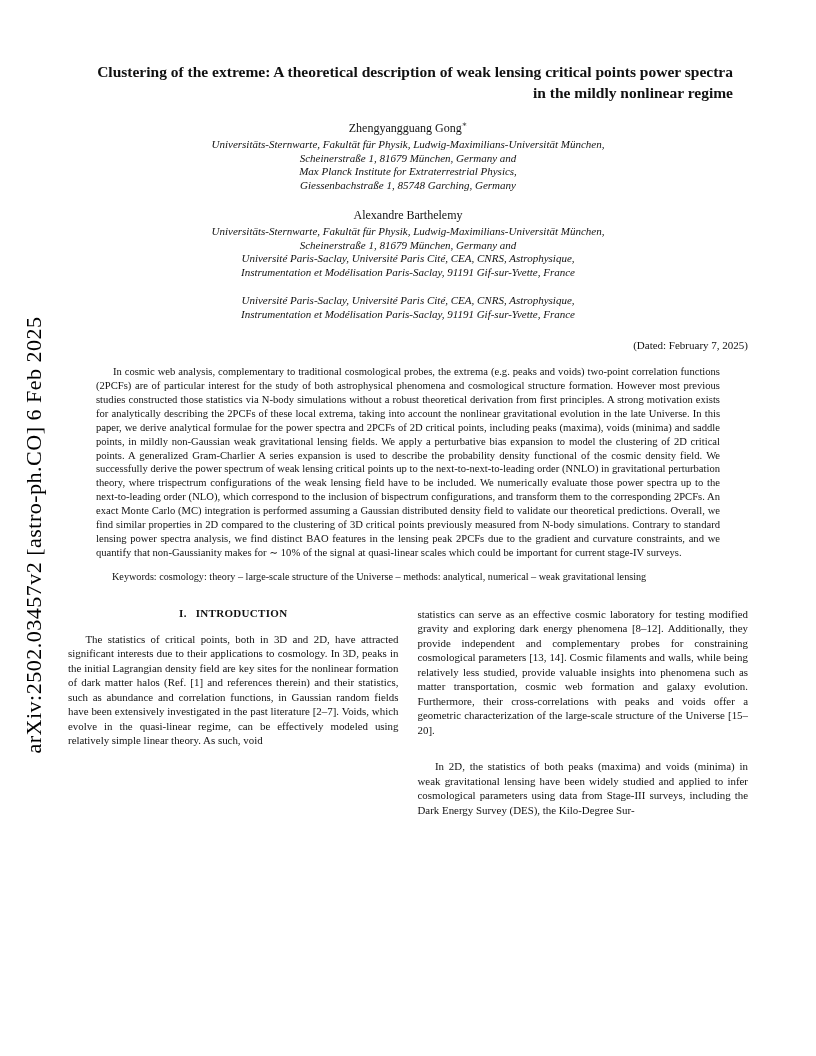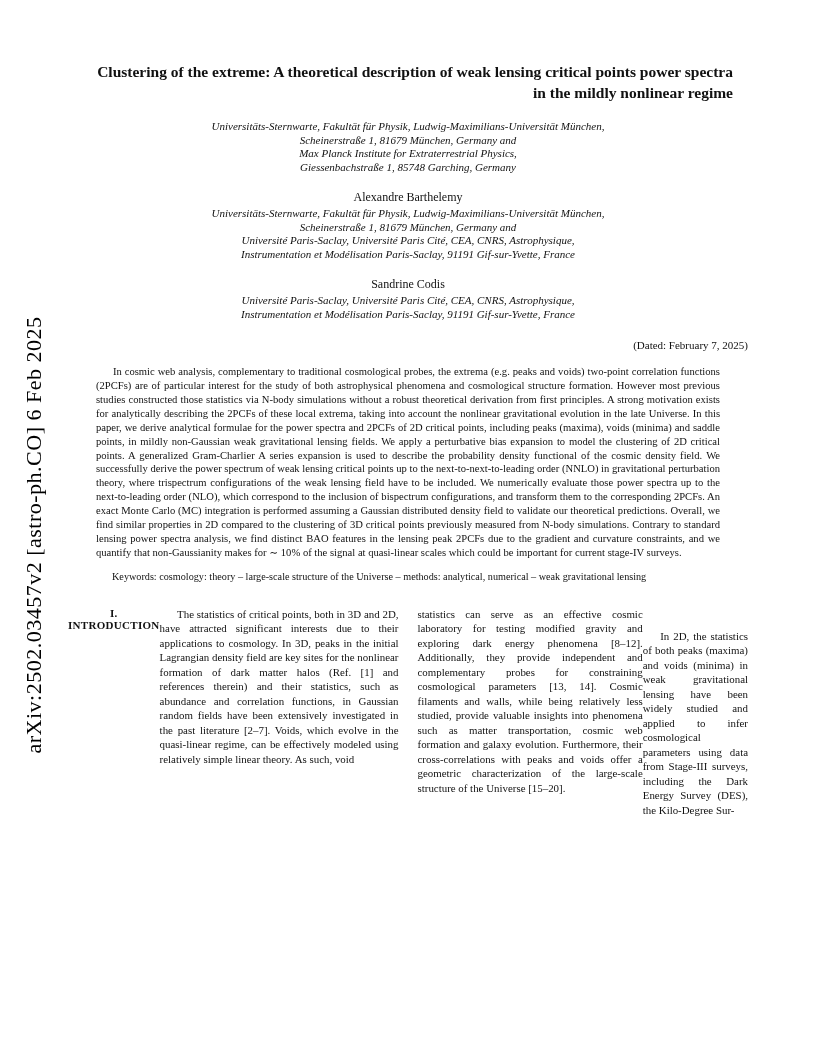--- a/index.html
+++ b/index.html
@@ -61,21 +61,21 @@
     line-height: 1.3;
     text-align: justify;
     margin: 10px 44px 0 44px;
   }
   .columns {
     display: flex;
     gap: 19px;
     margin-top: 24px;
     flex: 1;
   }
-  .col { flex: 1; display: flex; flex-direction: row; min-width: 0; }
+  .col { flex: 1; display: flex; flex-direction: column; min-width: 0; align-items: center; }
   .section-heading {
     font-size: 11px;
     font-weight: bold;
     text-align: center;
     letter-spacing: 0.3px;
     margin-bottom: 13px;
     word-spacing: 6px;
   }
   .body-par {
     font-size: 10.9px;
@@ -99,36 +99,36 @@
 
 <div class="page">
 
   <div class="arxiv-watermark">arXiv:2502.03457v2  [astro-ph.CO]  6 Feb 2025</div>
 
   <div class="content">
 
     <h1 class="title">Clustering of the extreme: A theoretical description of weak lensing critical points power spectra in the mildly nonlinear regime</h1>
 
     <div class="author-block">
+      <div class="author-name"><span>Zhengyangguang Gong</span><sup>∗</sup></div>
       <div class="affiliation">Universitäts-Sternwarte, Fakultät für Physik, Ludwig-Maximilians-Universität München,
 Scheinerstraße 1, 81679 München, Germany and
 Max Planck Institute for Extraterrestrial Physics,
 Giessenbachstraße 1, 85748 Garching, Germany</div>
     </div>
 
     <div class="author-block">
       <div class="author-name"><span>Alexandre Barthelemy</span><sup></sup></div>
       <div class="affiliation">Universitäts-Sternwarte, Fakultät für Physik, Ludwig-Maximilians-Universität München,
 Scheinerstraße 1, 81679 München, Germany and
 Université Paris-Saclay, Université Paris Cité, CEA, CNRS, Astrophysique,
 Instrumentation et Modélisation Paris-Saclay, 91191 Gif-sur-Yvette, France</div>
     </div>
 
     <div class="author-block">
-      <div class="author-name"><span>Sandrine Codis</span><sup></sup></div>
       <div class="affiliation">Université Paris-Saclay, Université Paris Cité, CEA, CNRS, Astrophysique,
 Instrumentation et Modélisation Paris-Saclay, 91191 Gif-sur-Yvette, France</div>
     </div>
 
     <div class="dateline">(Dated: February 7, 2025)</div>
 
     <div class="abstract">In cosmic web analysis, complementary to traditional cosmological probes, the extrema (e.g. peaks and voids) two-point correlation functions (2PCFs) are of particular interest for the study of both astrophysical phenomena and cosmological structure formation. However most previous studies constructed those statistics via N-body simulations without a robust theoretical derivation from first principles. A strong motivation exists for analytically describing the 2PCFs of these local extrema, taking into account the nonlinear gravitational evolution in the late Universe. In this paper, we derive analytical formulae for the power spectra and 2PCFs of 2D critical points, including peaks (maxima), voids (minima) and saddle points, in mildly non-Gaussian weak gravitational lensing fields. We apply a perturbative bias expansion to model the clustering of 2D critical points. A generalized Gram-Charlier A series expansion is used to describe the probability density functional of the cosmic density field. We successfully derive the power spectrum of weak lensing critical points up to the next-to-next-to-leading order (NNLO) in gravitational perturbation theory, where trispectrum configurations of the weak lensing field have to be included. We numerically evaluate those power spectra up to the next-to-leading order (NLO), which correspond to the inclusion of bispectrum configurations, and transform them to the corresponding 2PCFs. An exact Monte Carlo (MC) integration is performed assuming a Gaussian distributed density field to validate our theoretical predictions. Overall, we find similar properties in 2D compared to the clustering of 3D critical points previously measured from N-body simulations. Contrary to standard lensing power spectra analysis, we find distinct BAO features in the lensing peak 2PCFs due to the gradient and curvature constraints, and we quantify that non-Gaussianity makes for ∼ 10% of the signal at quasi-linear scales which could be important for current stage-IV surveys.</div>
 
     <div class="keywords">Keywords: cosmology: theory – large-scale structure of the Universe – methods: analytical, numerical – weak gravitational lensing</div>
 

